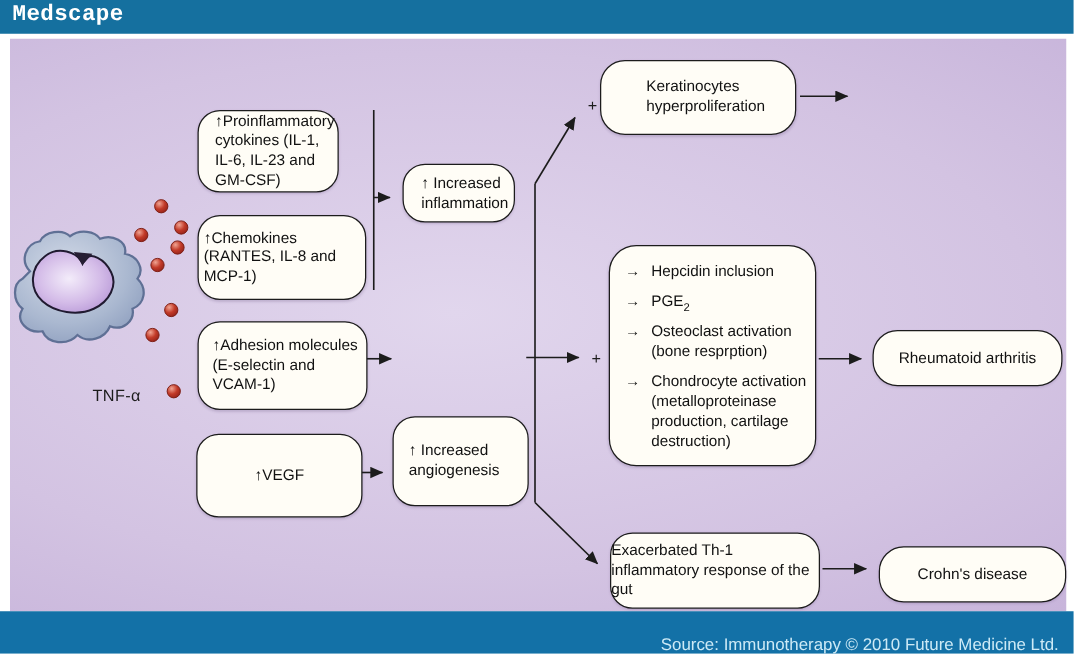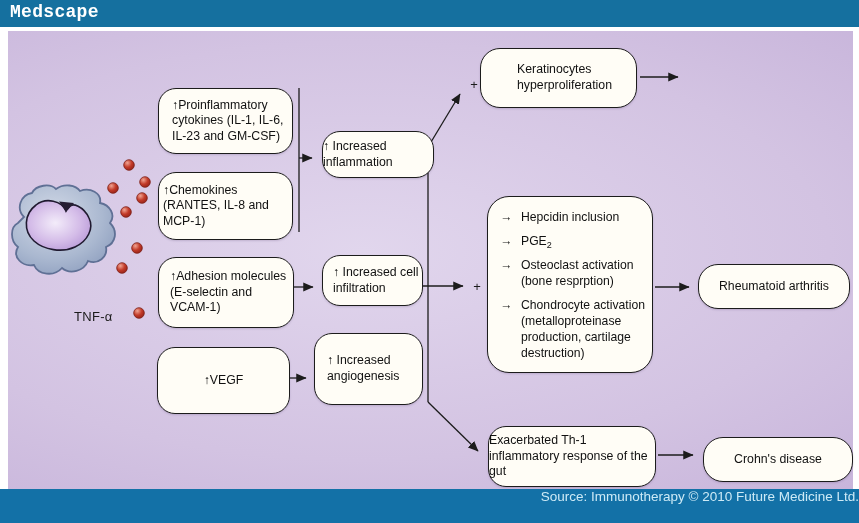--- a/index.html
+++ b/index.html
@@ -7,37 +7,37 @@
     width:859px;height:523px;position:relative;overflow:hidden;
     background:#ffffff;
     font-family:"Liberation Sans",sans-serif;
   }
   
   .header{position:absolute;left:0;top:0;width:859px;height:27px;background:#15709f;z-index:3;}
   .logo{position:absolute;left:10px;top:2px;color:#ffffff;
         font-family:Liberation Mono, monospace;font-size:18px;font-weight:600;letter-spacing:.3px;}
   
   .footer{position:absolute;left:0;top:489px;width:859px;height:34px;background:#1371a7;
-          color:#cdeaf6;font-size:13.5px;display:flex;align-items:flex-start;justify-content:flex-end;
-          box-sizing:border-box;z-index:3;}
+          color:#cdeaf6;font-size:13.5px;display:flex;align-items:flex-end;justify-content:flex-end;
+          padding-right:12px;box-sizing:border-box;z-index:3;}
   
   .canvas{position:absolute;left:8px;top:31px;width:845px;height:458px;
           background:radial-gradient(ellipse 115% 95% at 42% 48%, #e1d6ed 0%, #d3c3e2 48%, #bda7d4 100%);
           z-index:1;}
   .connectors{position:absolute;left:0;top:0;z-index:1;}
   
   .node{position:absolute;background:#fffdf6;border:1.6px solid #1c1c1c;border-radius:18px;
         box-sizing:border-box;color:#111;font-size:12.3px;line-height:1.27;display:flex;
         align-items:center;z-index:2;box-shadow:0 1px 2px rgba(60,40,90,.18);}
   .center{justify-content:center;text-align:center;}
-  .n-cytokines   {left:150px;top:57px; width:135px;height:66px;padding:4px 3px 4px 13px;}
+  .n-cytokines   {left:150px;top:57px; width:113px;height:66px;padding:4px 3px 4px 13px;}
   .n-chemokines  {left:150px;top:141px;width:135px;height:68px;padding:4px 3px 4px 4px;}
   .n-adhesion    {left:150px;top:226px;width:136px;height:71px;padding:4px 3px 4px 11px;}
   .n-vegf        {left:149px;top:316px;width:133px;height:67px;}
-  .n-inflammation{left:314px;top:100px;width:112px; height:47px;padding-left:0;}
+  .n-inflammation{left:314px;top:100px;width:90px; height:47px;padding-left:14px;}
   .n-infiltration{left:314px;top:224px;width:101px;height:51px;padding-left:10px;}
   .n-angiogenesis{left:306px;top:302px;width:109px;height:72px;padding-left:12px;}
   .n-keratinocytes{left:472px;top:17px;width:157px;height:60px;padding-left:36px;border-radius:20px;}
   .n-psoriasis   {left:680px;top:22px;width:150px;height:47px;border-radius:20px;}
   .n-mediators   {left:479px;top:165px;width:166px;height:177px;border-radius:22px;
                   display:block;padding:13px 5px 5px 12px;}
   .n-rheumatoid  {left:690px;top:233px;width:152px;height:45px;border-radius:20px;}
   .n-th1         {left:480px;top:395px;width:168px;height:61px;padding-left:0;}
   .n-crohns      {left:695px;top:406px;width:150px;height:45px;border-radius:20px;}
   .med-item{display:flex;gap:7px;margin-bottom:6px;font-size:12.2px;line-height:1.3;}
@@ -128,23 +128,20 @@
   <div class="node n-adhesion">
     <span>↑Adhesion molecules (E-selectin and VCAM-1)</span>
   </div>
   <div class="node n-vegf center">
     <span>↑VEGF</span>
   </div>
 
   <div class="node n-inflammation">
     <span>↑ Increased inflammation</span>
   </div>
-  <div class="node n-infiltration">
-    <span>↑ Increased cell infiltration</span>
-  </div>
   <div class="node n-angiogenesis">
     <span>↑ Increased angiogenesis</span>
   </div>
 
   <div class="node n-keratinocytes">
     <span>Keratinocytes hyperproliferation</span>
   </div>
 
   <div class="node n-mediators">
     <div class="med-item">

